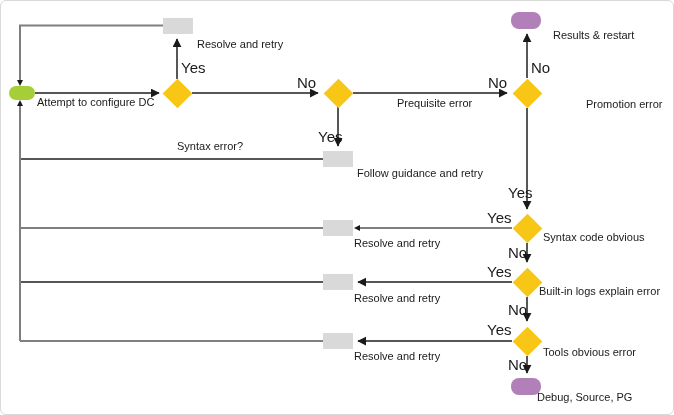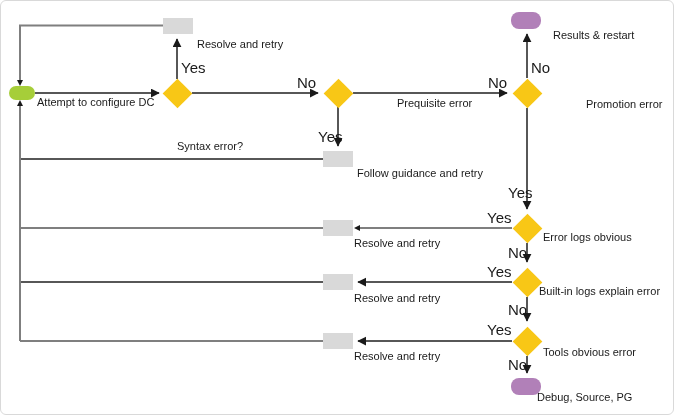--- a/index.html
+++ b/index.html
@@ -104,21 +104,21 @@
   <div class="node process" style="left:322px;top:332px;"></div>
   <div class="node terminal" style="left:510px;top:377px;"></div>
 
   <div class="lbl" style="left:36px;top:95px;">Attempt to configure DC</div>
   <div class="lbl" style="left:176px;top:96px;margin-top:43px;">Syntax error?</div>
   <div class="lbl" style="left:196px;top:37px;">Resolve and retry</div>
   <div class="lbl" style="left:352px;top:96px;padding-left:44px;">Prequisite error</div>
   <div class="lbl" style="left:356px;top:166px;">Follow guidance and retry</div>
   <div class="lbl" style="left:543px;top:97px;margin-left:42px;">Promotion error</div>
   <div class="lbl" style="left:544px;top:28px;margin-left:8px;">Results &amp; restart</div>
-  <div class="lbl" style="left:542px;top:230px;">Error logs obvious</div>
+  <div class="lbl" style="left:542px;top:230px;">Syntax code obvious</div>
   <div class="lbl" style="left:353px;top:236px;">Resolve and retry</div>
   <div class="lbl" style="left:538px;top:284px;text-align:right;">Built-in logs explain error</div>
   <div class="lbl" style="left:353px;top:291px;">Resolve and retry</div>
   <div class="lbl" style="left:542px;top:345px;">Tools obvious error</div>
   <div class="lbl" style="left:353px;top:349px;">Resolve and retry</div>
   <div class="lbl" style="left:536px;top:390px;">Debug, Source, PG</div>
 
   <div class="edge-lbl" style="left:180px;top:61px;">Yes</div>
   <div class="edge-lbl" style="left:296px;top:76px;">No</div>
   <div class="edge-lbl" style="left:317px;top:130px;">Yes</div>

